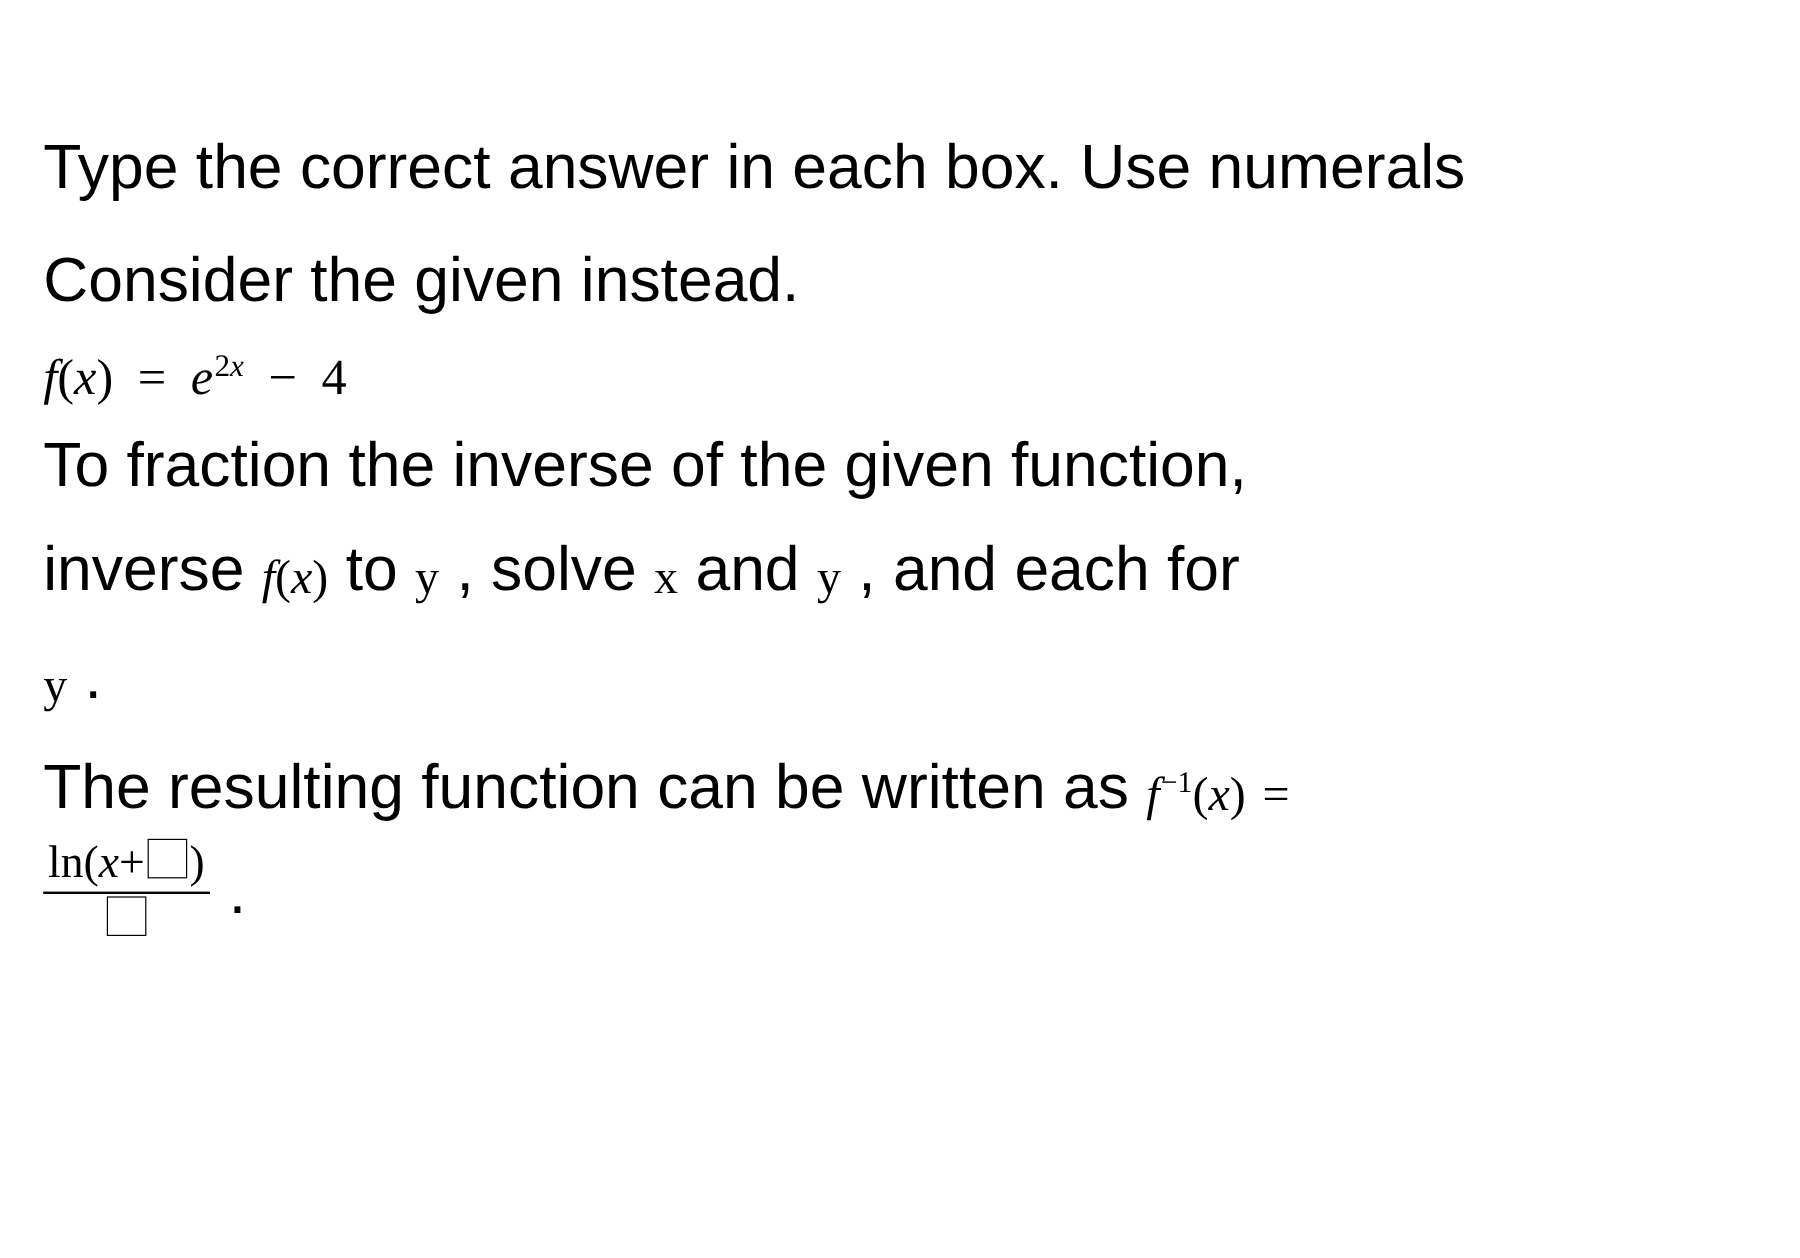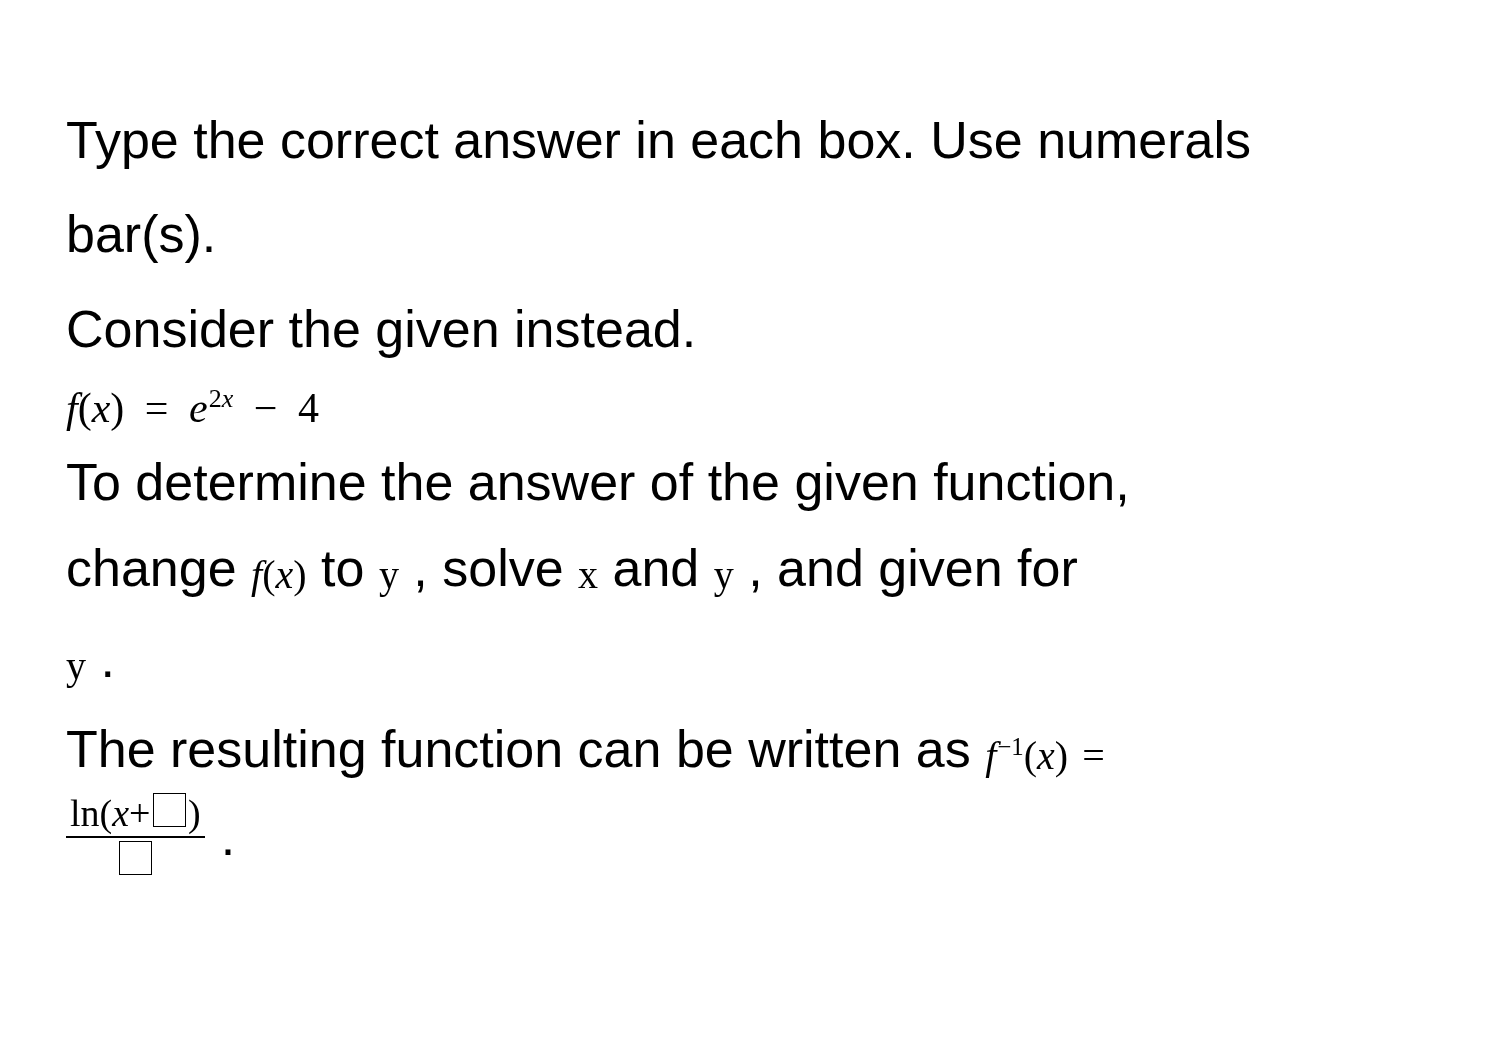--- a/index.html
+++ b/index.html
@@ -5,21 +5,21 @@
   html, body {
     margin: 0;
     padding: 0;
     width: 1500px;
     height: 1048px;
     background: #ffffff;
     font-family: "Segoe UI", "Helvetica Neue", Arial, sans-serif;
     color: #000000;
   }
   .page {
-    padding: 96px 66px 0 66px;
+    padding: 96px 66px 0 36px;
     box-sizing: border-box;
     width: 1500px;
   }
   .para {
     font-size: 52px;
     line-height: 1.7;
     font-weight: 400;
     margin-bottom: 6px;
   }
   .math {
@@ -93,44 +93,43 @@
     padding-left: 2px;
   }
   .tight { line-height: 1.55; }
 </style>
 </head>
 <body>
 
 <div class="page">
 
   <div class="para">Type the correct answer in each box. Use numerals</div>
-  <div class="para">bar(s).</div>
 
   <div class="para">Consider the given instead.</div>
 
   <div class="math-line">
     <span class="math">f</span><span class="math-up">(</span><span class="math">x</span><span class="math-up">)</span>
     <span class="math-up" style="padding:0 10px;">=</span>
     <span class="math">e</span><span class="sup"><span>2</span><span class="var">x</span></span>
     <span class="math-up" style="padding:0 10px;">−</span>
     <span class="math-up">4</span>
   </div>
 
-  <div class="para tight">To determine the answer of the given function,</div>
+  <div class="para tight">To fraction the inverse of the given function,</div>
 
   <div class="para tight">
-    <span>change </span>
+    <span>inverse </span>
     <span class="inline-math"><span class="var">f</span><span class="up">(</span><span class="var">x</span><span class="up">)</span></span>
     <span> to </span>
     <span class="inline-math var">y</span>
     <span> , solve </span>
     <span class="inline-math var">x</span>
     <span> and </span>
     <span class="inline-math var">y</span>
-    <span> , and given for</span>
+    <span> , and each for</span>
   </div>
 
   <div class="para">
     <span class="inline-math var">y</span>
     <span> .</span>
   </div>
 
   <div class="para tight">
     <span>The resulting function can be written as </span>
     <span class="inline-math">

